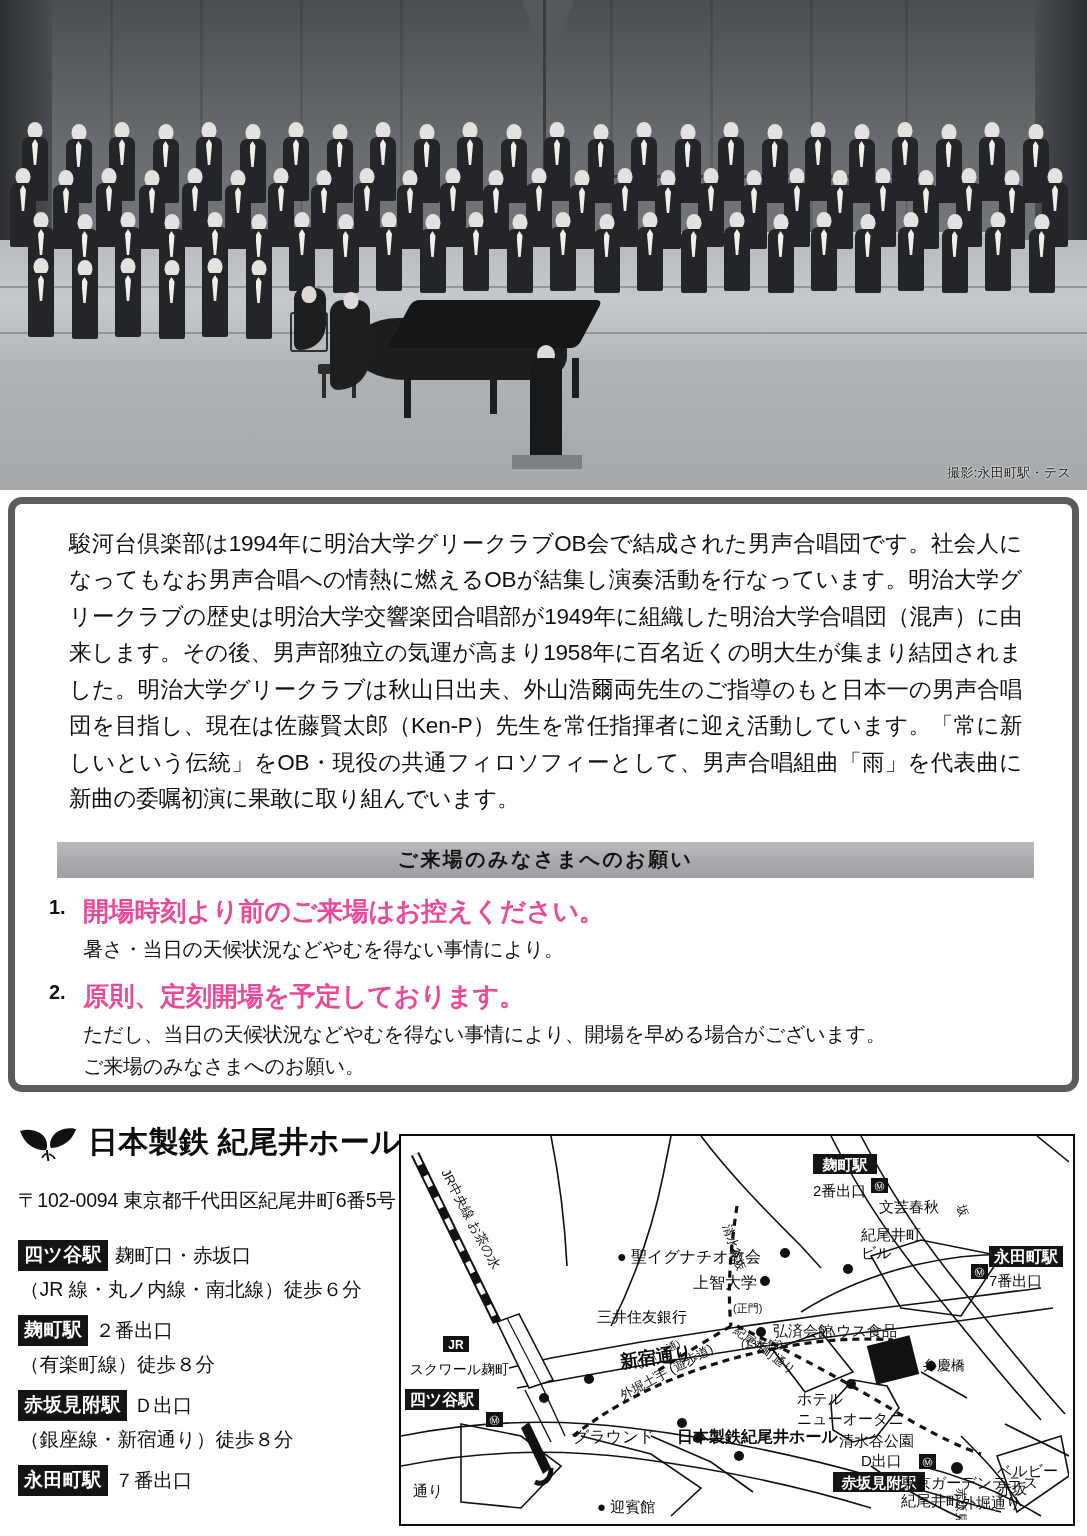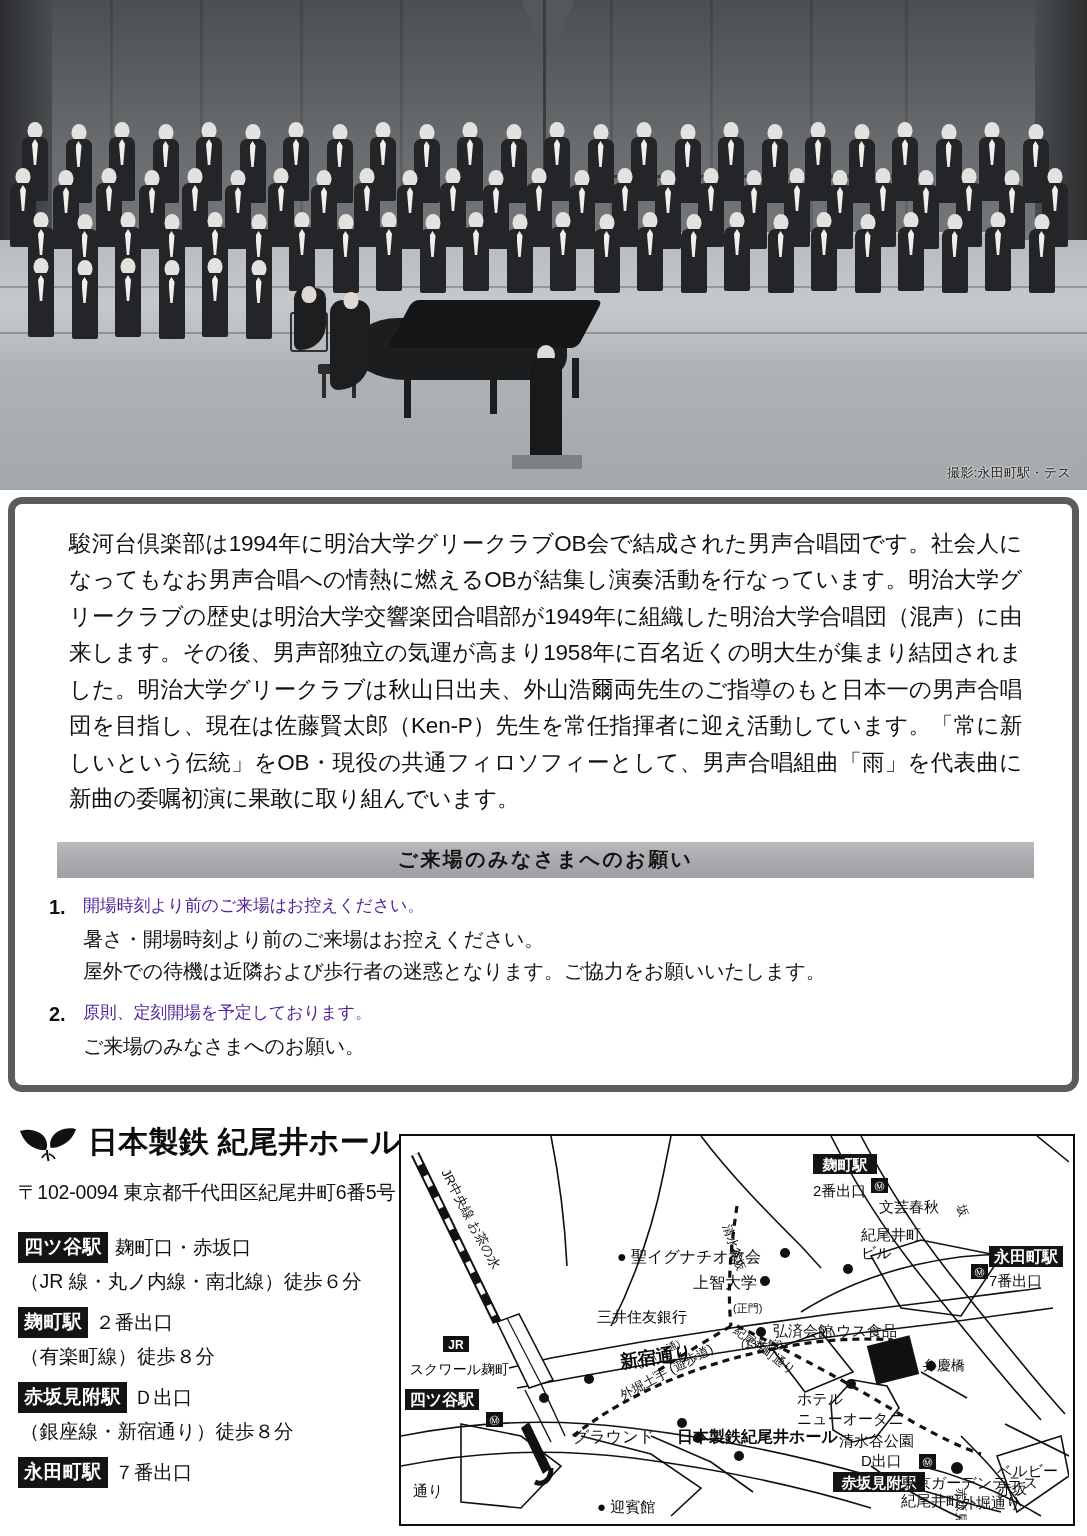--- a/index.html
+++ b/index.html
@@ -108,37 +108,37 @@
     background:linear-gradient(180deg,#b9bbbe 0%,#a9abae 50%,#9ea0a3 100%);
     display:flex;align-items:center;justify-content:center;
   }
   .banner-text{
     font-size:20px;font-weight:bold;color:#141414;letter-spacing:.12em;
   }
 
   .notes{padding:16px 30px 0 34px;}
   .note-row{display:flex;align-items:flex-start;margin-bottom:4px;}
   .note-num{width:34px;flex:0 0 34px;font-size:20px;font-weight:bold;color:#111;padding-top:2px;}
-  .note-head{font-size:17px;font-weight:normal;color:#4c1d95;letter-spacing:-.01em;}
+  .note-head{font-size:26px;font-weight:bold;color:#ec4899;letter-spacing:-.01em;}
   .note-sub{padding-left:34px;font-size:20px;line-height:1.62;color:#141414;letter-spacing:-.01em;margin-top:4px;}
   .note-sub div{white-space:nowrap;}
   .note-block{margin-bottom:14px;}
 
   
   .bottom{
     position:absolute;left:0;top:1108px;width:1087px;height:428px;
     background:#fff;
   }
   .venue{
     position:absolute;left:18px;top:14px;width:372px;
   }
   .venue-title-row{display:flex;align-items:center;gap:8px;}
   .leaf{width:62px;height:40px;flex:0 0 62px;}
   .venue-name{font-size:30px;font-weight:bold;color:#0c0c0c;letter-spacing:.01em;white-space:nowrap;}
-  .venue-addr{font-size:19.5px;color:#101010;margin-top:16px;letter-spacing:-.01em;white-space:nowrap;}
+  .venue-addr{font-size:19.5px;color:#101010;margin-top:24px;letter-spacing:-.01em;white-space:nowrap;}
 
   .access{margin-top:26px;}
   .acc-item{margin-bottom:12px;}
   .acc-line1{display:flex;align-items:center;gap:7px;}
   .stn{
     background:#141414;color:#fff;font-size:19px;font-weight:bold;
     padding:2px 6px 3px 6px;letter-spacing:.02em;white-space:nowrap;
   }
   .exit{font-size:19.5px;color:#101010;white-space:nowrap;}
   .acc-line2{font-size:19.5px;color:#101010;margin-top:5px;margin-left:2px;white-space:nowrap;}
@@ -619,31 +619,31 @@
     </div>
 
     <div class="notes">
 
       <div class="note-block">
         <div class="note-row">
           <div class="note-num">1.</div>
           <div class="note-head">開場時刻より前のご来場はお控えください。</div>
         </div>
         <div class="note-sub">
-          <div>暑さ・開場時刻より前のご来場はお控えください。</div>
-          <div>屋外での待機は近隣および歩行者の迷惑となります。ご協力をお願いいたします。</div>
+          <div>暑さ・当日の天候状況などやむを得ない事情により。</div>
         </div>
       </div>
 
       <div class="note-block">
         <div class="note-row">
           <div class="note-num">2.</div>
           <div class="note-head">原則、定刻開場を予定しております。</div>
         </div>
         <div class="note-sub">
+          <div>ただし、当日の天候状況などやむを得ない事情により、開場を早める場合がございます。</div>
           <div>ご来場のみなさまへのお願い。</div>
         </div>
       </div>
 
     </div>
   </div>
 
   <div class="bottom">
 
     <div class="venue">

